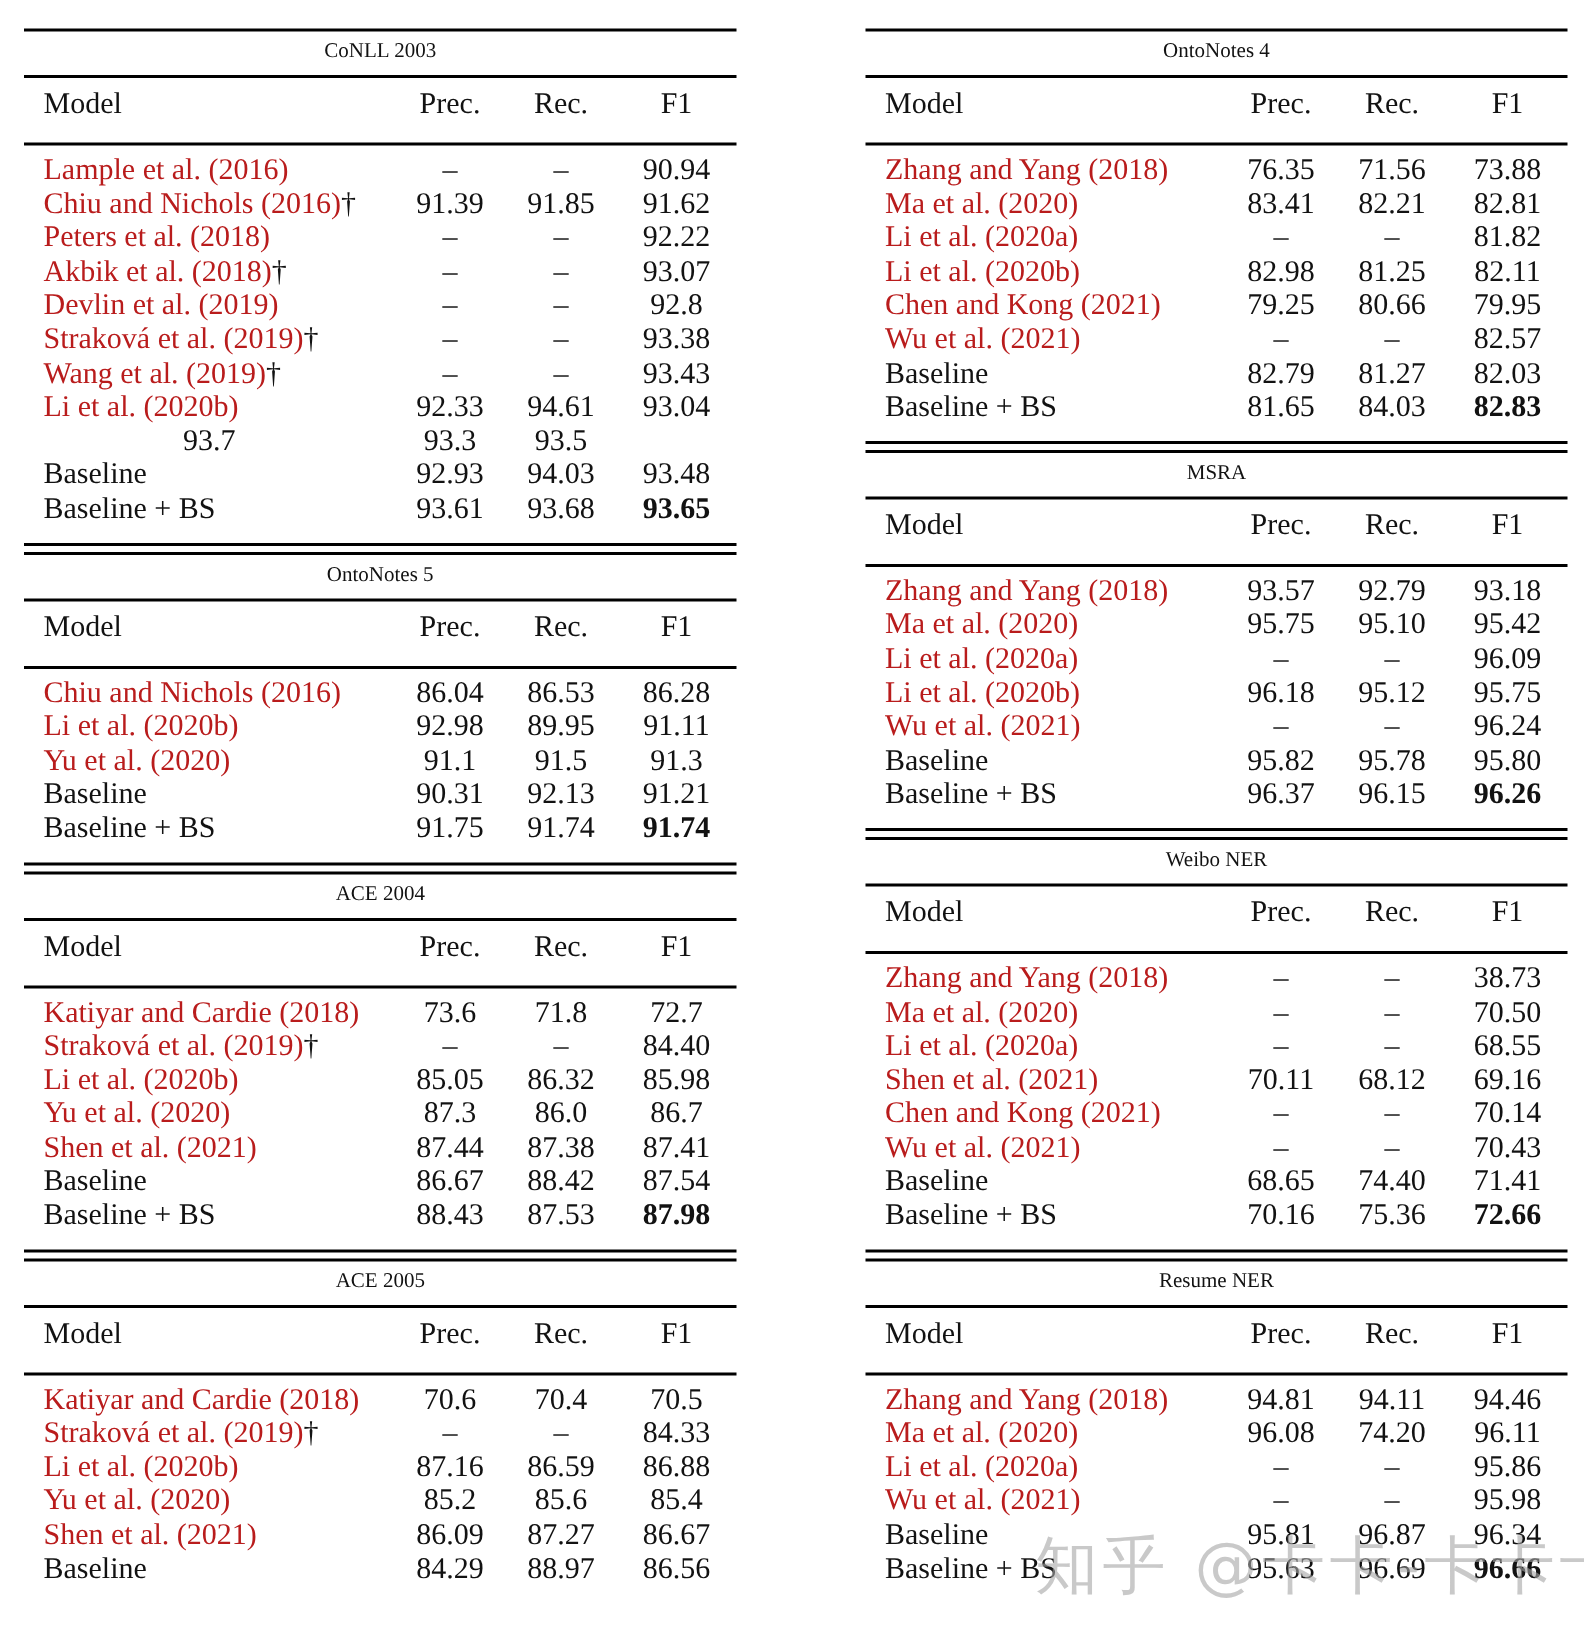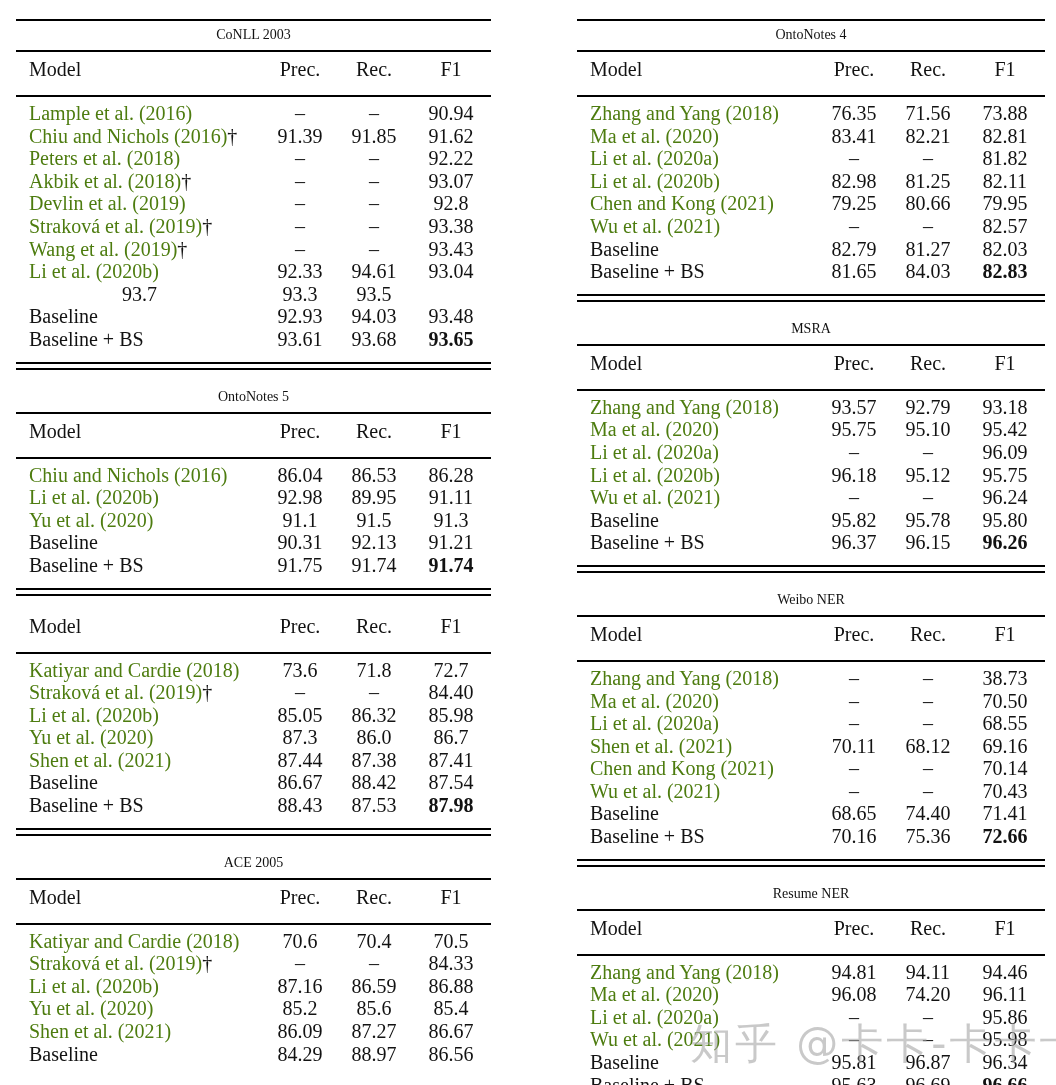--- a/index.html
+++ b/index.html
@@ -15,21 +15,21 @@
   #columns {
     display: flex;
     padding: 19px 10px 0 16px;
     gap: 86px;
   }
   .col { flex: 0 0 auto; }
   .col.left  { width: 475px; }
   .col.right { width: 468px; }
 
   .tbl { }
-  .tbl + .tbl { margin-top: 13px; }
+  .tbl + .tbl { }
   .tbl.first-in-col { border-top: 2px solid #000; }
 
   .t-title {
     text-align: center;
     font-size: 14px;
     padding: 6px 0 7px 0;
     border-bottom: 2px solid #000;
   }
   .t-header {
     display: grid;
@@ -40,21 +40,21 @@
   }
   .t-body { padding: 5px 0 6px 0; }
   .row {
     display: grid;
     grid-template-columns: 1fr 74px 74px 80px;
     font-size: 20px;
     line-height: 22.6px;
   }
   .cell.num { text-align: center; }
   .cell.model, .hdr.model { padding-left: 13px; }
-  .cite { color: #4d7c0f; }
+  .cite { color: #b91c1c; }
   .dagger { color: #121212; }
   .bold { font-weight: bold; }
 
   .tbl-end-double {
     height: 4px;
     border-top: 2px solid #000;
     border-bottom: 2px solid #000;
     margin-top: 5px;
   }
 
@@ -190,20 +190,21 @@
             <div class="row">
               <span class="cell model"><span>Baseline + BS</span></span>
               <span class="cell num">91.75</span>
               <span class="cell num">91.74</span>
               <span class="cell num bold">91.74</span>
             </div>
           </div>
           <div class="tbl-end-double"></div>
         </div>
         <div class="tbl">
+          <div class="t-title">ACE 2004</div>
           <div class="t-header">
             <span class="hdr model">Model</span>
             <span class="cell num">Prec.</span>
             <span class="cell num">Rec.</span>
             <span class="cell num">F1</span>
           </div>
           <div class="t-body">
             <div class="row">
               <span class="cell model"><span class="cite">Katiyar and Cardie (2018)</span></span>
               <span class="cell num">73.6</span>

